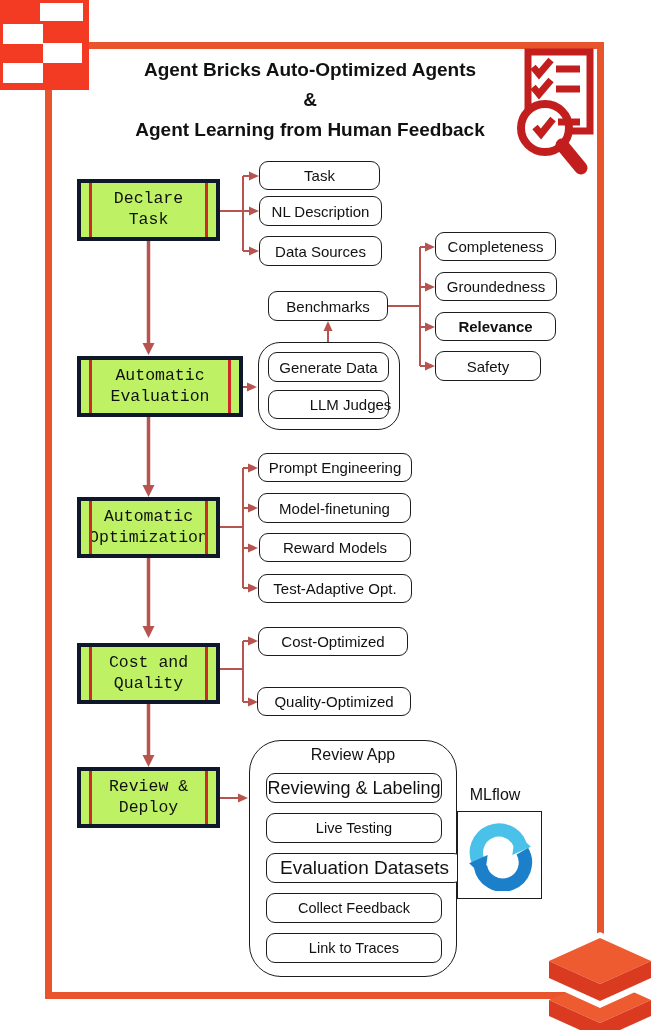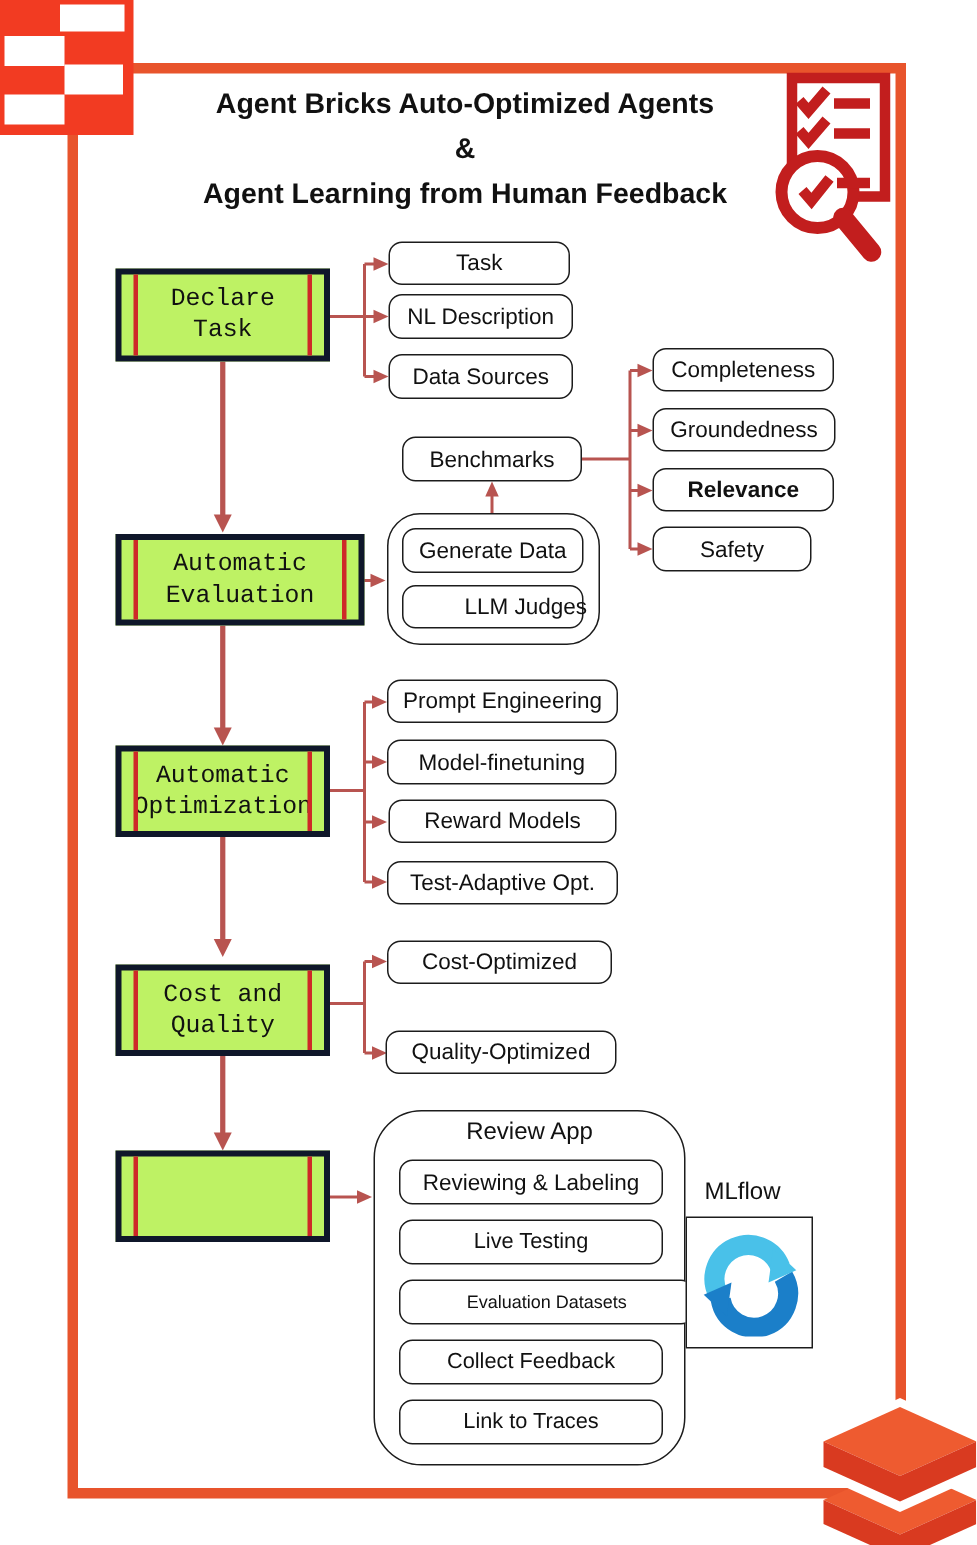--- a/index.html
+++ b/index.html
@@ -122,20 +122,21 @@
     <span>Automatic Optimization</span>
   </div>
   <div class="process" style="left:77px;top:643px;width:143px;height:61px;">
     <div class="pbar l"></div>
     <div class="pbar r"></div>
     <span>Cost and Quality</span>
   </div>
   <div class="process" style="left:77px;top:767px;width:143px;height:61px;">
     <div class="pbar l"></div>
     <div class="pbar r"></div>
+    <span>Review &amp; Deploy</span>
   </div>
 
   <div class="chip" style="left:259px;top:161px;width:121px;height:29px;">Task</div>
   <div class="chip" style="left:259px;top:196px;width:123px;height:30px;">NL Description</div>
   <div class="chip" style="left:259px;top:236px;width:123px;height:30px;">Data Sources</div>
 
   <div class="chip" style="left:268px;top:291px;width:120px;height:30px;">Benchmarks</div>
   <div class="chip" style="left:435px;top:232px;width:121px;height:29px;">Completeness</div>
   <div class="chip" style="left:435px;top:272px;width:122px;height:29px;">Groundedness</div>
   <div class="chip" style="left:435px;top:312px;width:121px;height:29px;font-weight:bold;">Relevance</div>
@@ -148,23 +149,23 @@
   <div class="chip" style="left:258px;top:453px;width:154px;height:29px;">Prompt Engineering</div>
   <div class="chip" style="left:258px;top:493px;width:153px;height:30px;">Model-finetuning</div>
   <div class="chip" style="left:259px;top:533px;width:152px;height:29px;">Reward Models</div>
   <div class="chip" style="left:258px;top:574px;width:154px;height:29px;">Test-Adaptive Opt.</div>
 
   <div class="chip" style="left:258px;top:627px;width:150px;height:29px;">Cost-Optimized</div>
   <div class="chip" style="left:257px;top:687px;width:154px;height:29px;">Quality-Optimized</div>
 
   <div class="groupbox round32" style="left:249px;top:740px;width:208px;height:237px;"></div>
   <div class="reviewtitle">Review App</div>
-  <div class="chip" style="left:266px;top:773px;width:176px;height:30px;font-size:15px;">Reviewing &amp; Labeling</div>
+  <div class="chip" style="left:266px;top:773px;width:176px;height:30px;font-size:18px;">Reviewing &amp; Labeling</div>
   <div class="chip" style="left:266px;top:813px;width:176px;height:30px;font-size:14.5px;">Live Testing</div>
-  <div class="chip" style="left:266px;top:853px;width:197px;height:30px;font-size:12px;">Evaluation Datasets</div>
+  <div class="chip" style="left:266px;top:853px;width:197px;height:30px;font-size:19px;">Evaluation Datasets</div>
   <div class="chip" style="left:266px;top:893px;width:176px;height:30px;font-size:14.5px;">Collect Feedback</div>
   <div class="chip" style="left:266px;top:933px;width:176px;height:30px;font-size:14.5px;">Link to Traces</div>
 
   <div class="mlflow-label">MLflow</div>
   <div class="mlflow-box">
     <svg width="72" height="72" viewBox="0 0 70 70">
       <path d="M14.3 42.5 A22 22 0 1 1 54.6 25" fill="none" stroke="#49C1E9" stroke-width="13"></path>
       <path d="M56.7 31.2 A22 22 0 1 1 16 46" fill="none" stroke="#1B7FC9" stroke-width="13"></path>
       <polygon points="50,13 65,27 47,35" fill="#49C1E9"></polygon>
       <polygon points="20,57 5,43 23,35" fill="#1B7FC9"></polygon>

